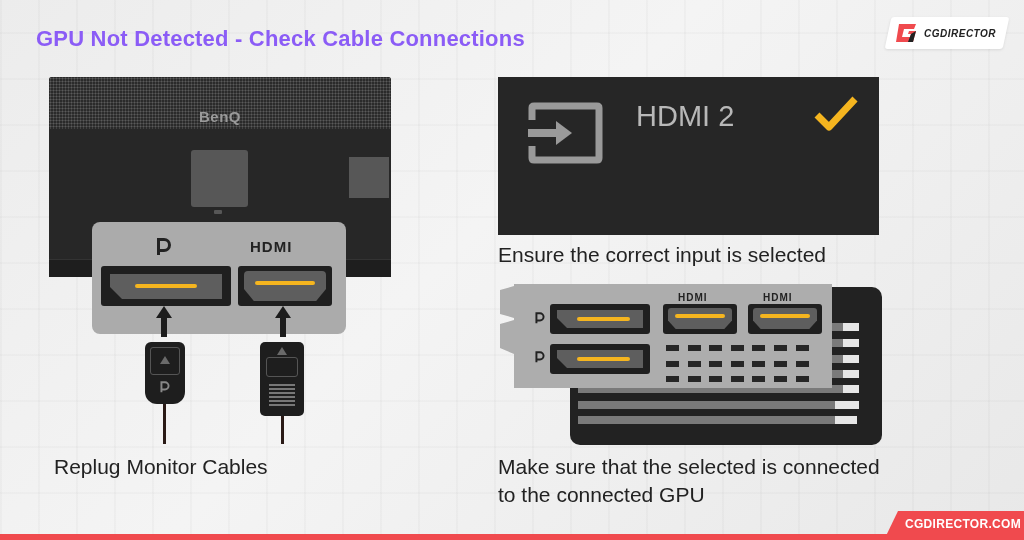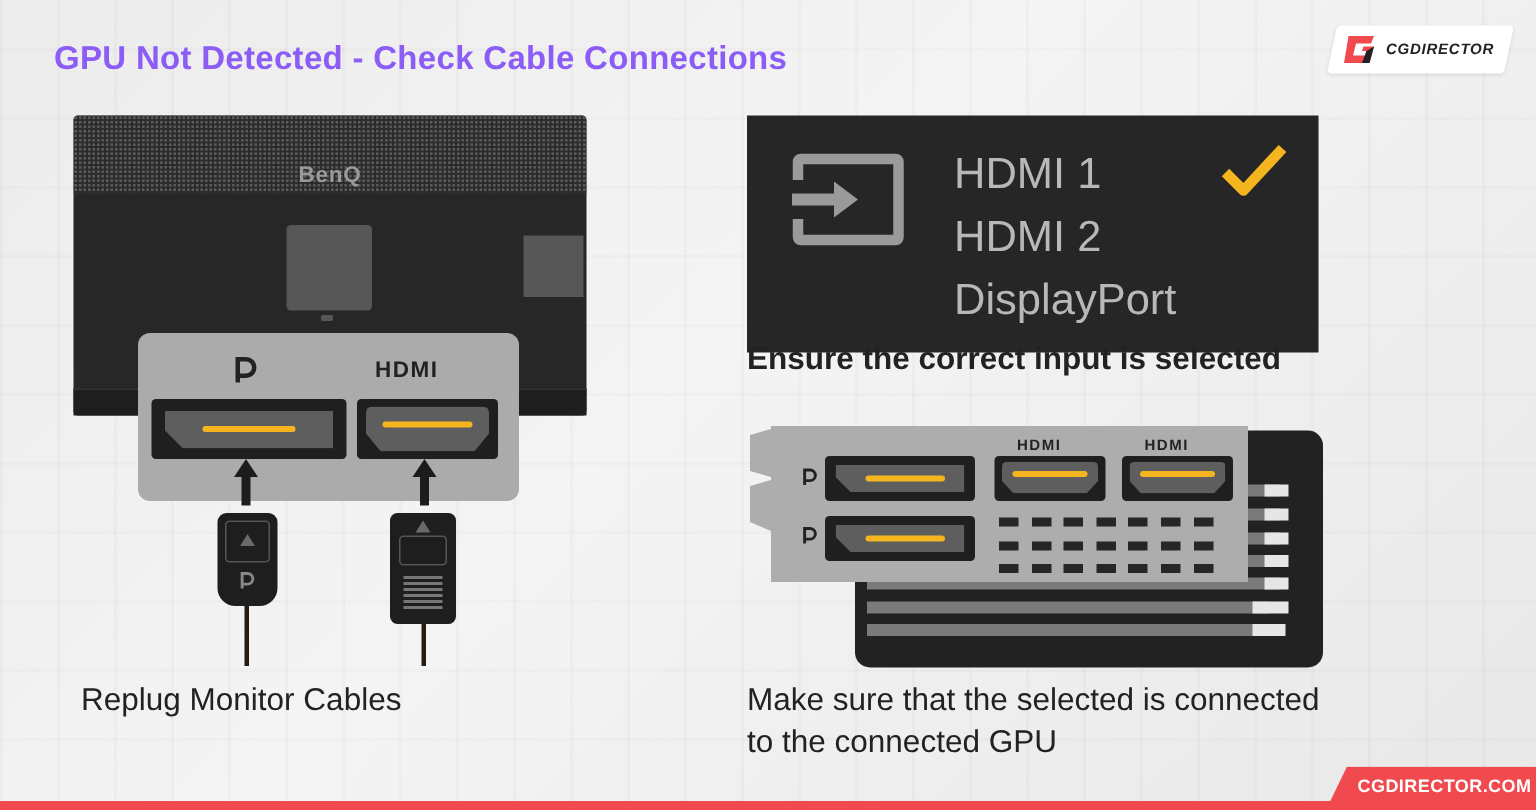--- a/index.html
+++ b/index.html
@@ -187,29 +187,27 @@
 
 <div class="caption" style="left:54px;top:455px;">Replug Monitor Cables</div>
 
 <div class="osd">
   <svg class="osd-icon" viewBox="0 0 75 62">
     <path d="M4 18 V6 Q4 4 6 4 H69 Q71 4 71 6 V56 Q71 58 69 58 H6 Q4 58 4 56 V44" fill="none" stroke="#9a9a9a" stroke-width="7"></path>
     <rect x="0" y="27" width="30" height="8" fill="#9a9a9a"></rect>
     <polygon points="28,19 44,31 28,43" fill="#9a9a9a"></polygon>
   </svg>
   <div class="osd-list">
-    <div>HDMI 1</div>
     <div>HDMI 2</div>
-    <div>DisplayPort</div>
   </div>
   <svg class="osd-check" viewBox="0 0 46 38">
     <polyline points="4,20 16,32 42,4" fill="none" stroke="#f5b51f" stroke-width="7" stroke-linejoin="round"></polyline>
   </svg>
 </div>
-<div class="caption" style="left:498px;top:228px;font-weight:bold;">Ensure the correct input is selected</div>
+<div class="caption" style="left:498px;top:243px;">Ensure the correct input is selected</div>
 
 <div class="gpu-body">
   <div class="fin" style="left:8px;top:36px;width:276px;"></div>
     <div class="fin-end" style="left:273px;top:36px;width:16px;"></div>
   <div class="fin" style="left:8px;top:52px;width:276px;"></div>
     <div class="fin-end" style="left:273px;top:52px;width:16px;"></div>
   <div class="fin" style="left:8px;top:68px;width:276px;"></div>
     <div class="fin-end" style="left:273px;top:68px;width:16px;"></div>
   <div class="fin" style="left:8px;top:83px;width:276px;"></div>
     <div class="fin-end" style="left:273px;top:83px;width:16px;"></div>

